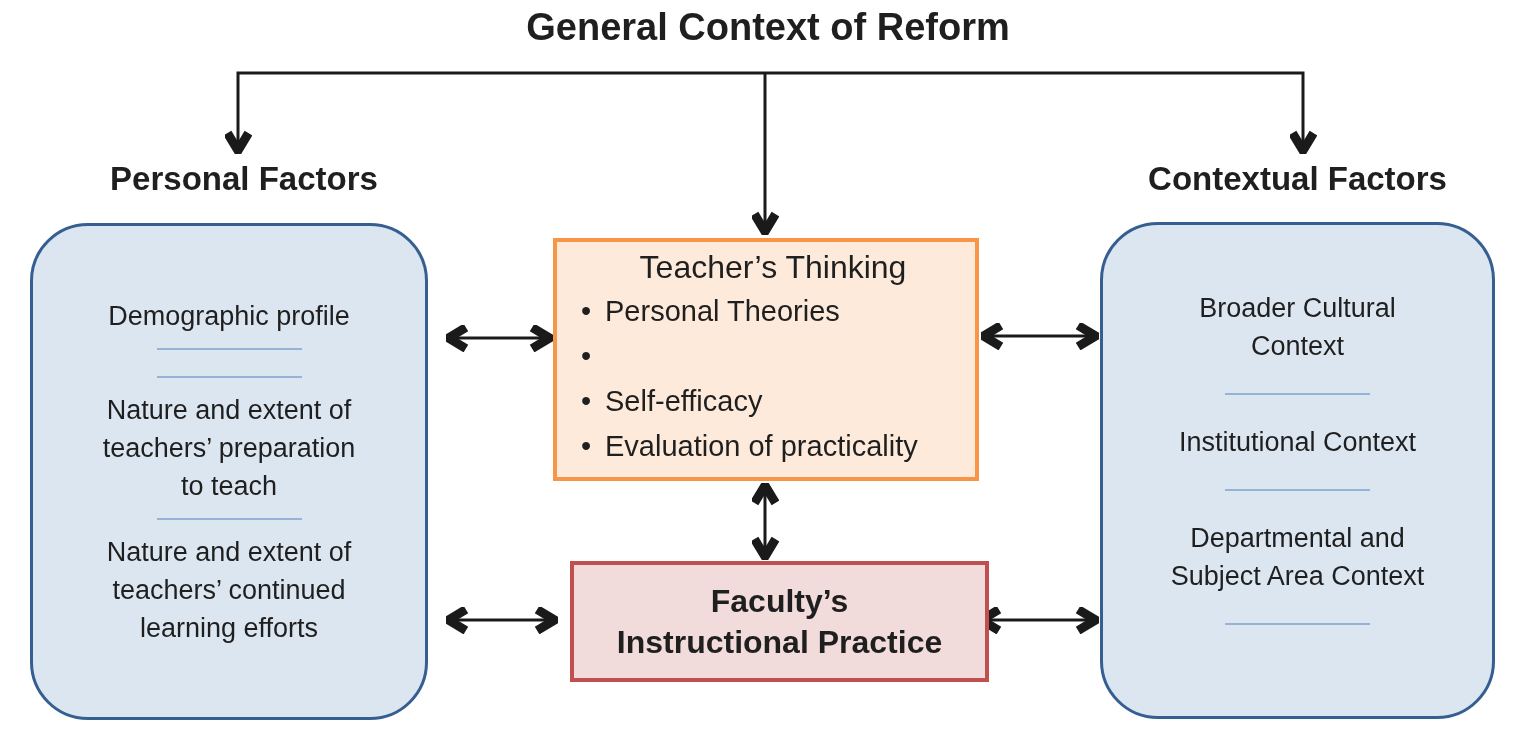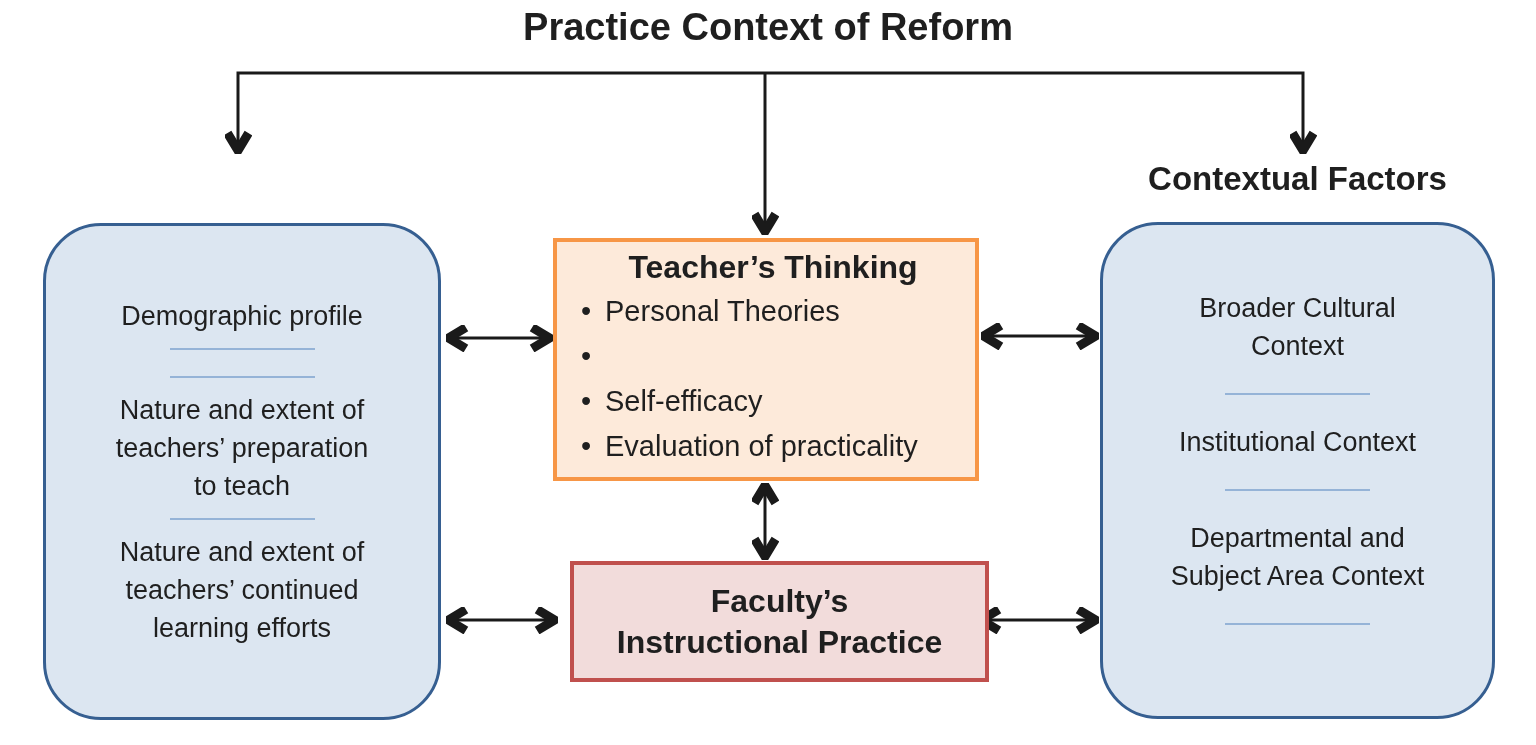--- a/index.html
+++ b/index.html
@@ -57,21 +57,21 @@
     border: 3px solid var(--factor-box-border);
     border-radius: 58px;
     display: flex;
     flex-direction: column;
     justify-content: center;
     align-items: center;
     text-align: center;
     font-size: 27px;
     line-height: 38px;
   }
-  .factor-box.left  { left: 43px;   top: 223px; width: 398px; height: 497px; }
+  .factor-box.left  { left: 30px;   top: 223px; width: 398px; height: 497px; }
   .factor-box.right { left: 1100px; top: 222px; width: 395px; height: 497px; }
 
   .factor-item { white-space: pre-line; }
   .item-divider {
     width: 145px; height: 2px;
     background: var(--divider);
     border: none;
   }
   .factor-box.left  .item-divider { margin: 13px 0; }
   .factor-box.right .item-divider { margin: 28px 0; }
@@ -79,21 +79,21 @@
   .thinking-box {
     position: absolute;
     left: 553px; top: 238px; width: 426px; height: 243px;
     background: var(--thinking-box-fill);
     border: 4px solid var(--thinking-box-border);
     padding: 3px 10px 0 24px;
   }
   .thinking-title {
     text-align: center;
     font-size: 32px;
-    font-weight: bold;
+    font-weight: normal;
     line-height: 44px;
   }
   .bullet-row {
     display: flex;
     align-items: baseline;
     font-size: 29px;
     line-height: 45px;
   }
   .bullet-dot { width: 24px; flex: 0 0 24px; }
 
@@ -128,22 +128,23 @@
     </defs>
     <path d="M 238 149 L 238 73 L 1303 73 L 1303 149" marker-start="url(#arw)" marker-end="url(#arw)"></path>
     <path d="M 765 73 L 765 230" marker-end="url(#arw)"></path>
     <path d="M 450 338 L 548 338" marker-start="url(#arw)" marker-end="url(#arw)"></path>
     <path d="M 985 336 L 1094 336" marker-start="url(#arw)" marker-end="url(#arw)"></path>
     <path d="M 450 620 L 553 620" marker-start="url(#arw)" marker-end="url(#arw)"></path>
     <path d="M 983 620 L 1094 620" marker-start="url(#arw)" marker-end="url(#arw)"></path>
     <path d="M 765 487 L 765 555" marker-start="url(#arw)" marker-end="url(#arw)"></path>
   </svg>
 
-  <div class="diagram-title">Practice Context of Reform</div>
+  <div class="diagram-title">General Context of Reform</div>
 
+  <div class="side-heading left">Personal Factors</div>
   <div class="side-heading right">Contextual Factors</div>
 
   <div class="factor-box left">
     <div class="factor-item">Demographic profile</div>
     <div class="item-divider"></div>
     <div class="item-divider"></div>
     <div class="factor-item">Nature and extent of
 teachers’ preparation
 to teach</div>
     <div class="item-divider"></div>

